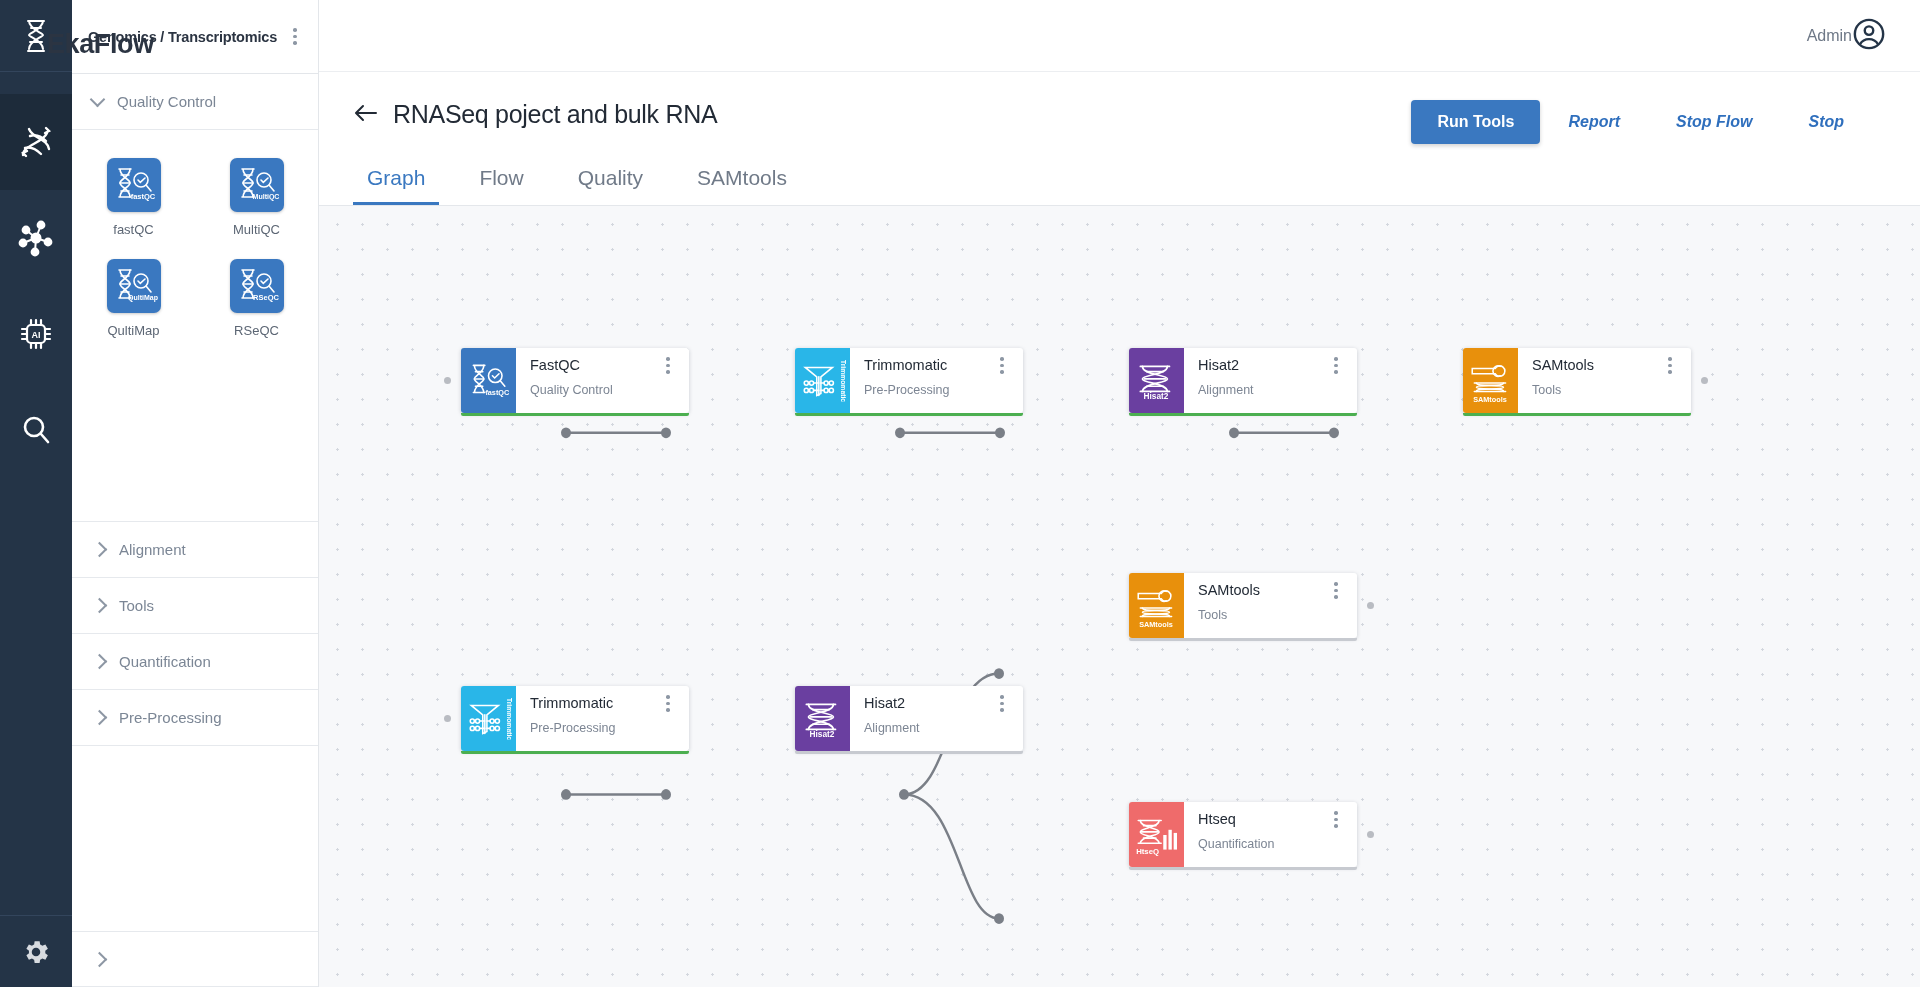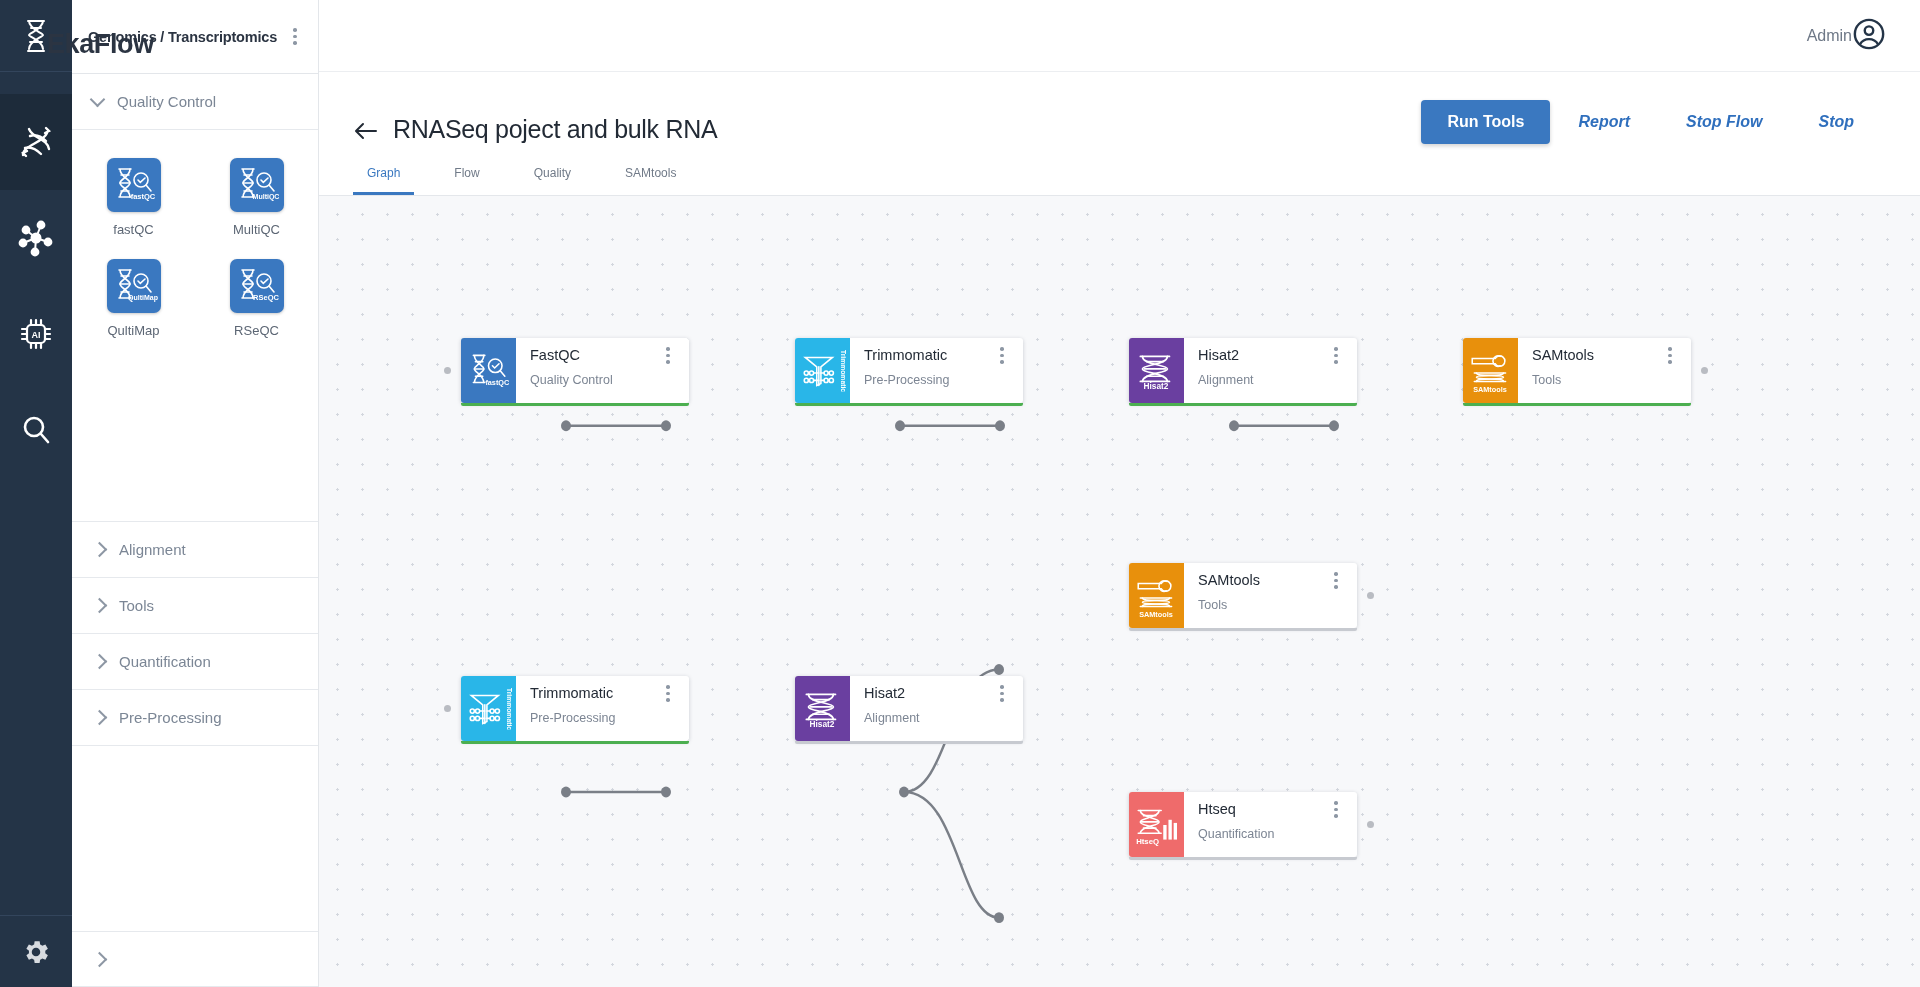--- a/index.html
+++ b/index.html
@@ -79,34 +79,34 @@
     justify-content: flex-end; padding-right: 34px; gap: 0;
     border-bottom: 1px solid #eceef1;
   }
   .brand {
     position: absolute; left: 47px; top: 8px; height: 72px; display: flex; align-items: center;
     font-size: 27px; font-weight: bold; color: #2b3442; letter-spacing: -0.4px;
   }
   .admin-label { font-size: 16px; color: #6e7887; }
 
   .flowhead { padding: 28px 0 0 0; background: #fff; }
-  .flowhead-row { display: flex; align-items: flex-end; padding: 0 38px 0 34px; }
+  .flowhead-row { display: flex; align-items: flex-start; padding: 0 48px 0 34px; }
   .back-arrow { width: 26px; height: 26px; margin-right: 14px; cursor: pointer; flex: 0 0 26px; }
   .flow-title { font-size: 25px; color: #222a35; letter-spacing: -0.3px; }
   .flow-actions { margin-left: auto; display: flex; align-items: center; gap: 0; }
   .btn-primary {
     background: #3a78c0; color: #fff; font-size: 16px; font-weight: bold;
     padding: 13px 26px; border: none; border-radius: 4px; cursor: pointer;
     box-shadow: 0 2px 4px rgba(0,0,0,.18);
   }
   .btn-link { background: none; border: none; color: #2f6fbd; font-size: 16px; font-weight: bold;
     cursor: pointer; padding: 13px 28px; font-style: italic; }
 
   .tabs { display: flex; padding: 0 34px; margin-top: 16px; border-bottom: 1px solid #e4e7eb; }
-  .tab { font-size: 12px; color: #707a88; padding: 6px 14px 12px 14px; cursor: pointer;
+  .tab { font-size: 21px; color: #707a88; padding: 6px 14px 12px 14px; cursor: pointer;
     border-bottom: 3px solid transparent; margin-right: 26px; text-align: center; }
   .tab.active { color: #3a78c0; border-bottom-color: #3a78c0; }
 
   
   .canvas {
     flex: 1; position: relative; overflow: hidden;
     background-color: #f7f8fa;
     background-image: radial-gradient(#d3d7de 1.1px, transparent 1.1px);
     background-size: 25px 25px; background-position: 6px 6px;
   }

